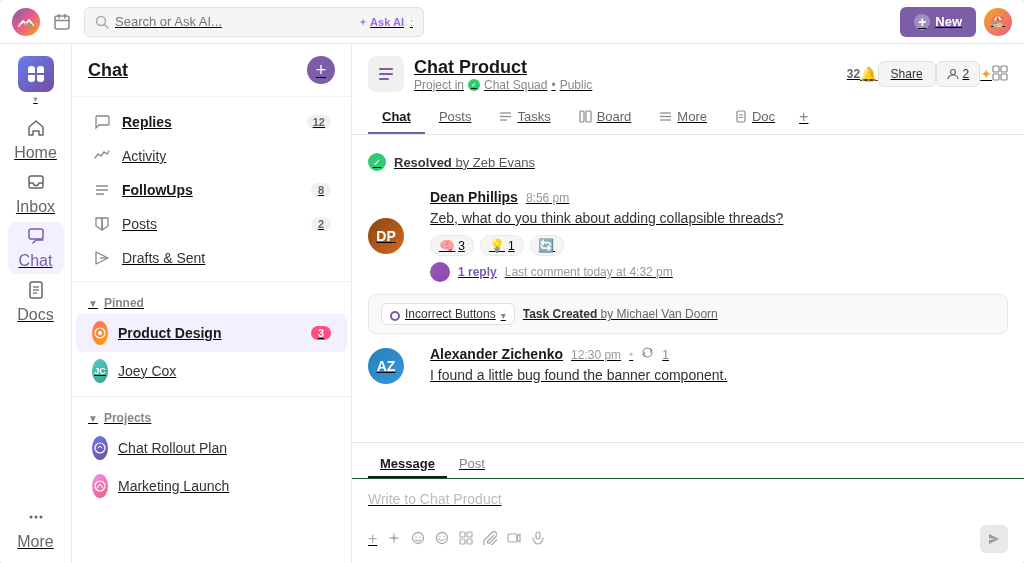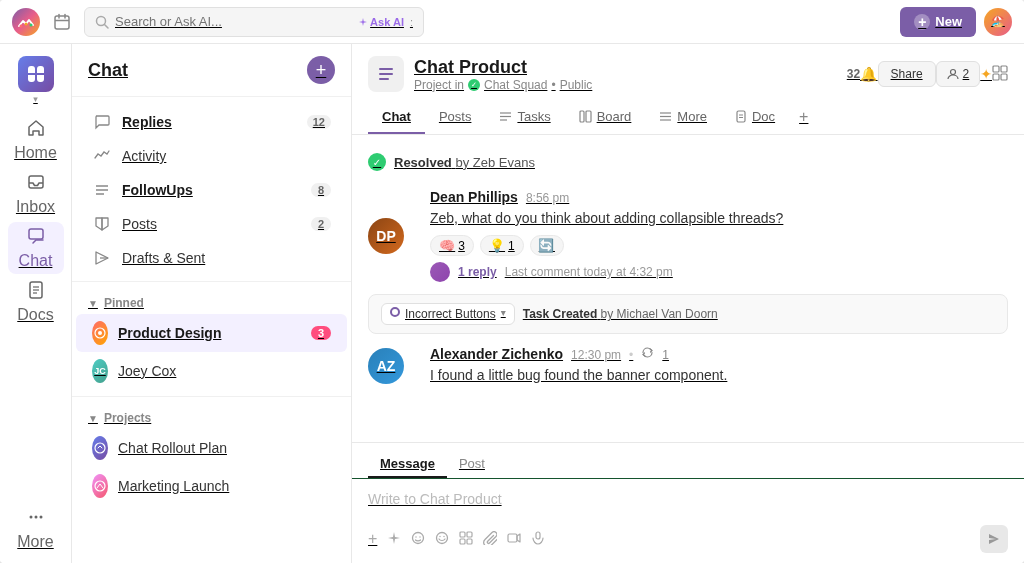--- a/index.html
+++ b/index.html
@@ -579,21 +579,21 @@
       gap: 8px;
     }
     .task-tag {
       background: #fff;
       border: 1px solid #e0e0e0;
       border-radius: 6px;
       padding: 3px 8px;
       font-size: 12px;
       color: #333;
       display: flex;
-      align-items: flex-start;
+      align-items: flex-end;
       gap: 5px;
       cursor: pointer;
     }
     .task-tag-dot {
       width: 10px;
       height: 10px;
       border-radius: 50%;
       border: 2px solid #7b5ea7;
       background: transparent;
     }

